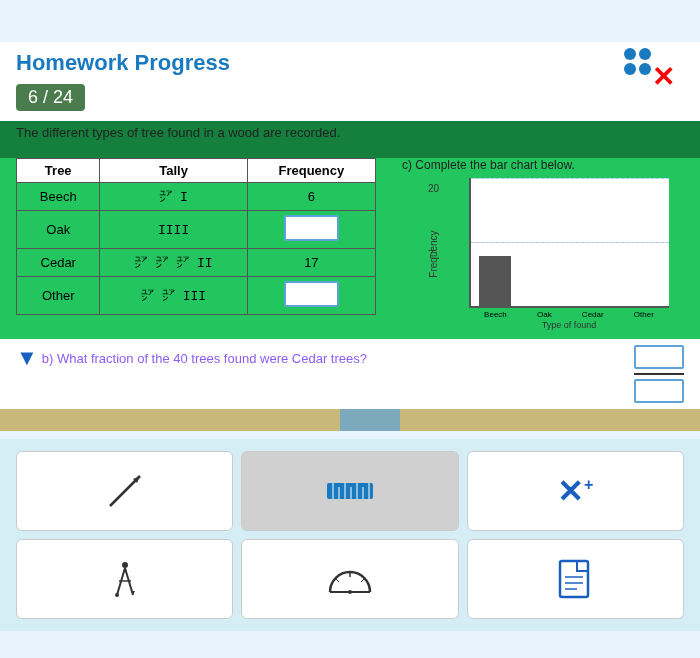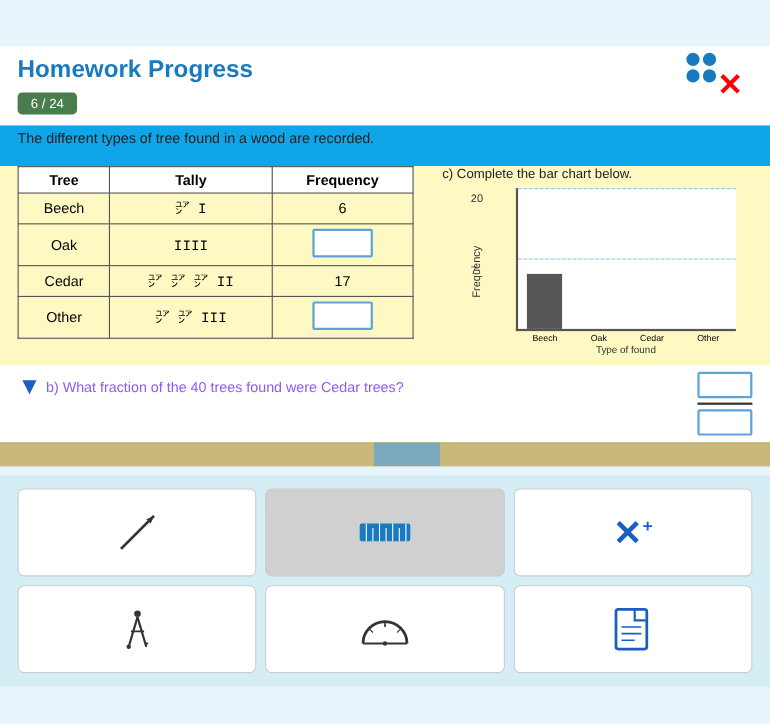--- a/index.html
+++ b/index.html
@@ -16,21 +16,21 @@
       font-size: 22px;
       font-weight: bold;
       margin-bottom: 8px;
     }
     .progress-badge {
       background: #4a7c4e;
       color: white;
       border-radius: 4px;
       padding: 3px 12px;
       display: inline-block;
-      font-size: 12px;
+      font-size: 18px;
       margin-bottom: 10px;
     }
     .description {
       font-size: 13px;
       margin-bottom: 10px;
       color: #222;
     }
     .two-col {
       display: flex;
       gap: 16px;
@@ -129,21 +129,21 @@
       display: flex;
       align-items: center;
       justify-content: center;
       cursor: pointer;
       font-size: 32px;
     }
     .tool-btn.active {
       background: #d0d0d0;
     }
     .white-bg-section {
-      background: #0ea5e9;
+      background: #15803d;
       padding: 4px 16px 8px 16px;
     }
     .top-decor {
       position: absolute;
       top: 2px;
       right: 20px;
     }
   </style>
 </head>
 <body>
@@ -163,21 +163,21 @@
 
   <div style="padding: 8px 16px 0 16px; margin-top: 42px;">
     <div class="title">Homework Progress</div>
     <div class="progress-badge">6 / 24</div>
   </div>
 
   <div class="white-bg-section">
     <div class="description">The different types of tree found in a wood are recorded.</div>
   </div>
 
-  <div class="two-col" style="padding: 0 16px 8px 16px; background: #fef9c3;">
+  <div class="two-col" style="padding: 0 16px 8px 16px; background: #22c55e;">
 
     <div class="left-col">
       <table>
         <thead>
           <tr>
             <th>Tree</th>
             <th>Tally</th>
             <th>Frequency</th>
           </tr>
         </thead>

